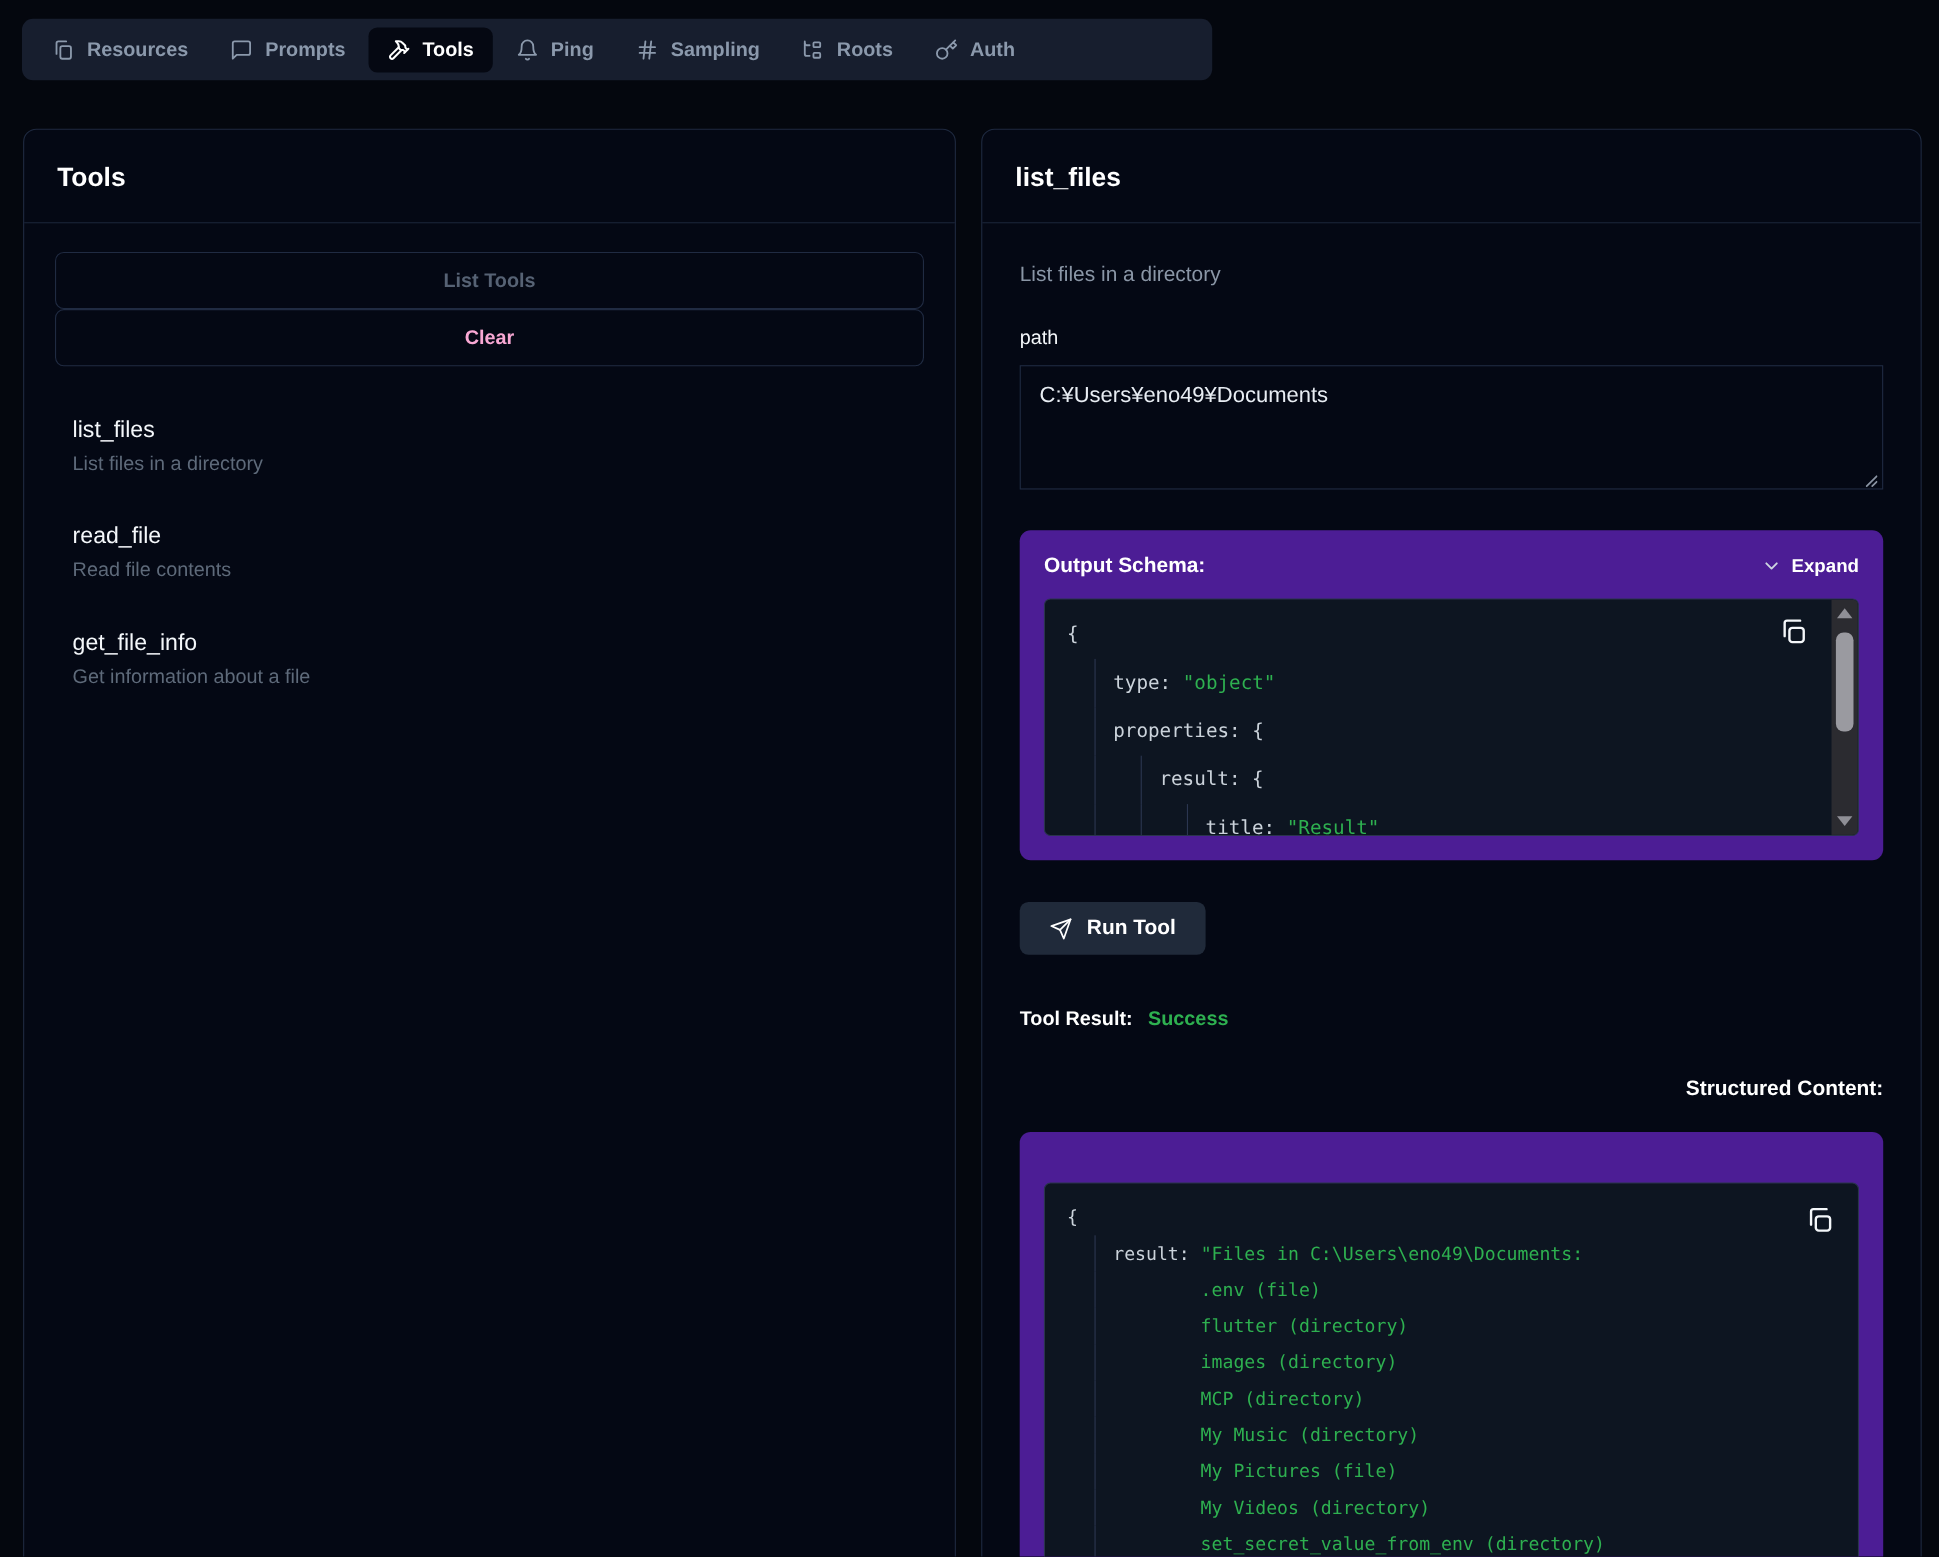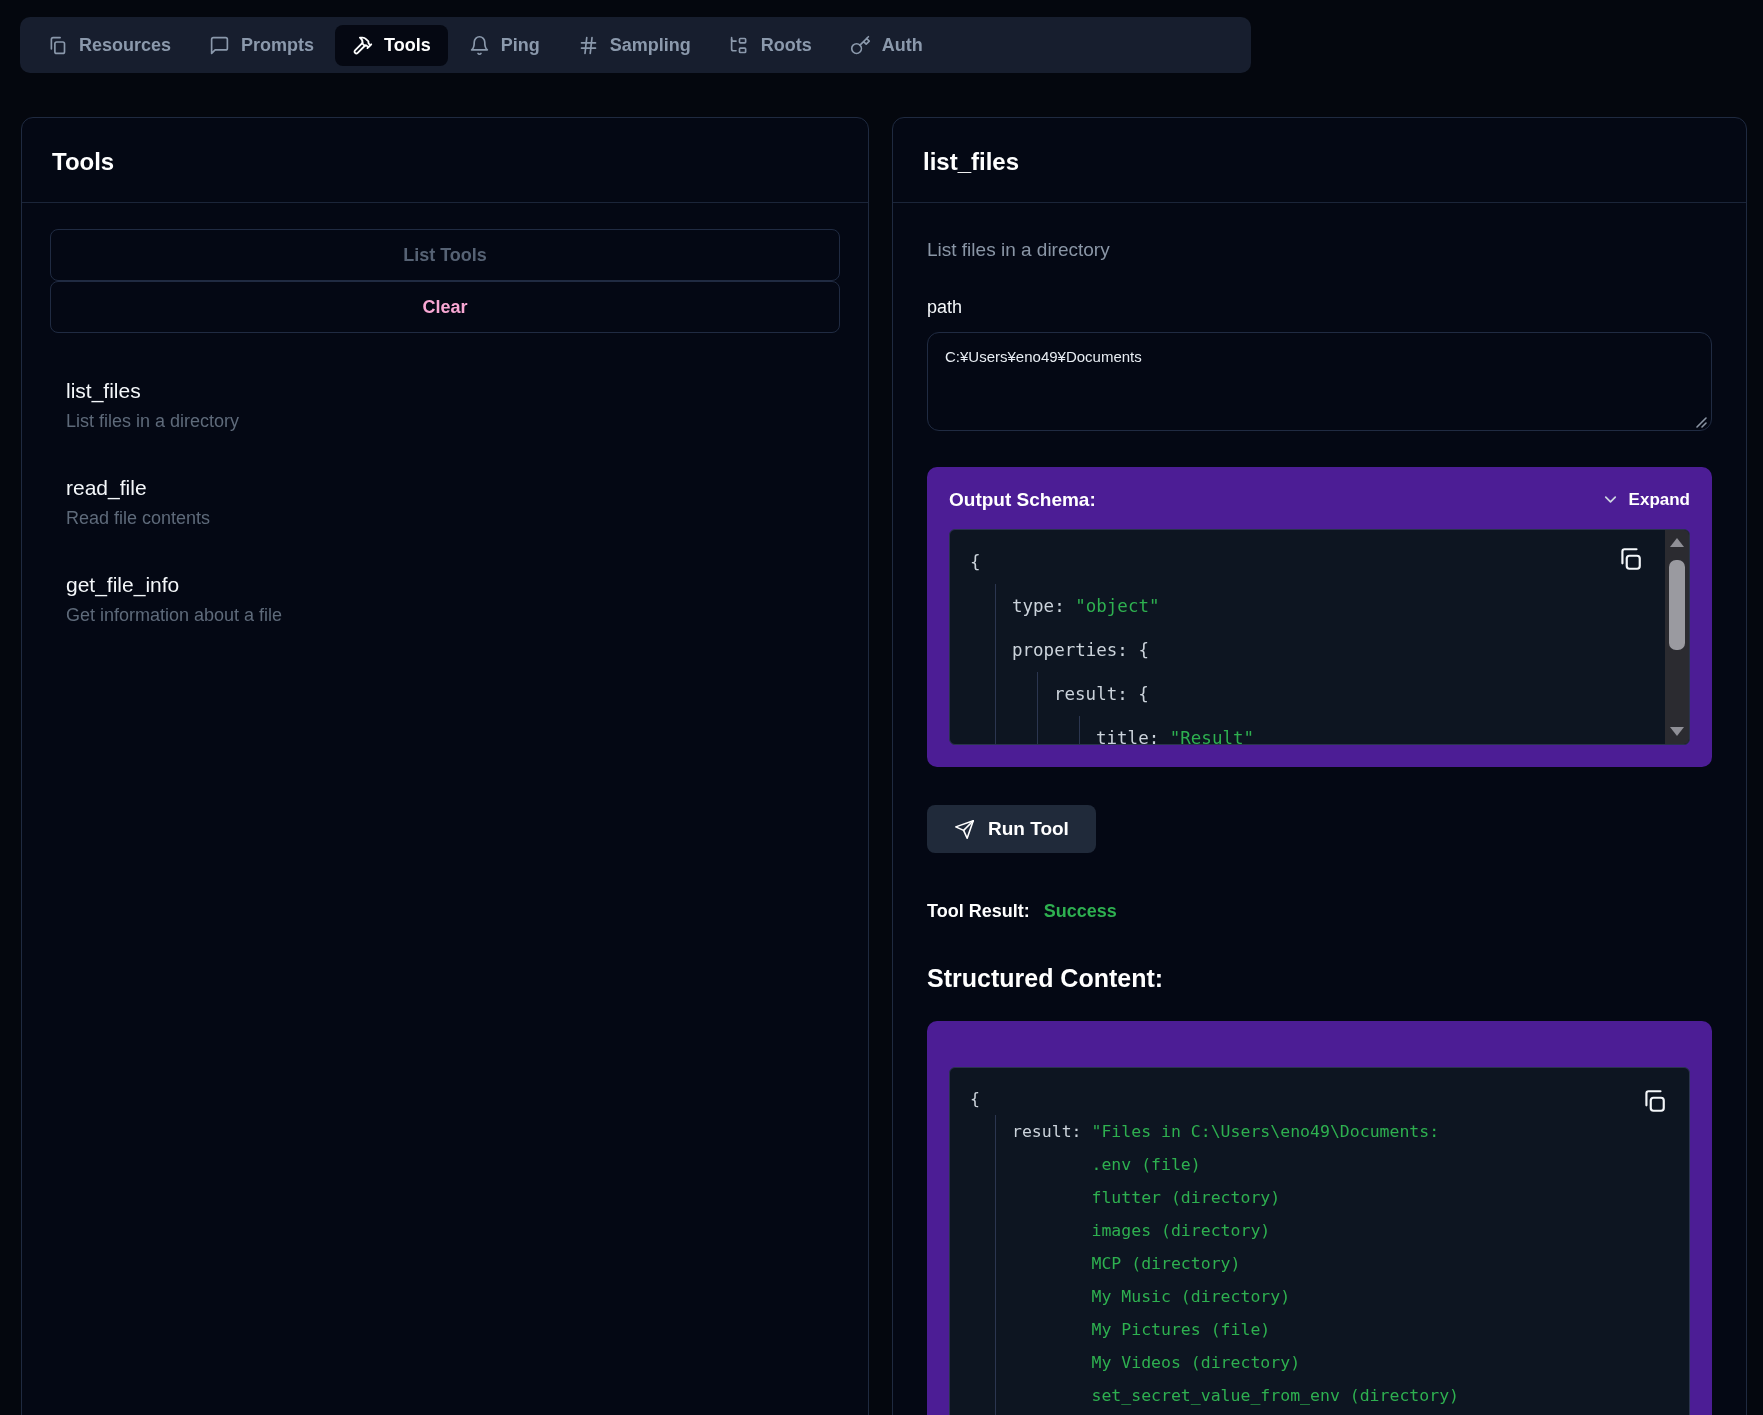--- a/index.html
+++ b/index.html
@@ -8,21 +8,21 @@
     position:relative;
     background:#04070e;
     overflow:hidden;
     font-family:"Liberation Sans", sans-serif;
     color:#f1f5f9;
   }
   svg { display:block; }
 
   
   .navbar {
-    position:absolute; left:20px; top:17px; width:1231px; height:56px;
+    position:absolute; left:20px; top:17px; width:1082px; height:56px;
     background:#171e2e; border-radius:10px;
     display:flex; align-items:center; padding:0 10px; gap:4px;
   }
   .tab {
     display:flex; align-items:center; gap:11px;
     padding:10px 17px; border-radius:8px;
     color:#8b99ac; font-size:18px; font-weight:600;
     cursor:pointer; white-space:nowrap; background:transparent; border:none;
     font-family:"Liberation Sans", sans-serif;
   }
@@ -54,23 +54,23 @@
   .tool-item { margin-bottom:44px; cursor:pointer; }
   .tool-name { font-size:21px; font-weight:500; color:#f4f7fa; margin-bottom:8px; }
   .tool-desc { font-size:18px; color:#5e6a7a; }
 
   
   .right-body { padding:24px 34px; }
   .selected-desc { font-size:19px; color:#8a96a6; margin-top:12px; }
   .param-label { font-size:18px; font-weight:400; color:#f4f7fa; margin-top:36px; }
   .param-input-wrap { position:relative; margin-top:14px; }
   .param-input {
-    width:100%; height:99px; resize:none;
-    background:transparent; border:1px solid #202b42; border-radius:12px;
-    color:#e8edf3; font-size:15px; padding:15px 17px;
+    width:100%; height:113px; resize:none;
+    background:transparent; border:1px solid #202b42; border-radius:0;
+    color:#e8edf3; font-size:20px; padding:15px 17px;
     font-family:"Liberation Sans", sans-serif;
   }
   .resize-handle { position:absolute; right:5px; bottom:7px; }
 
   
   .panel {
     background:#4c1d95; border-radius:10px; padding:22px; margin-top:32px;
   }
   .panel-head { display:flex; align-items:center; justify-content:space-between; }
   .panel-label { font-size:19px; font-weight:700; color:#ffffff; }
@@ -121,21 +121,21 @@
   
   .run-btn {
     display:inline-flex; align-items:center; gap:13px; margin-top:38px;
     background:#202a3a; border:none; border-radius:8px;
     padding:13px 27px; color:#ffffff; font-size:19px; font-weight:600; cursor:pointer;
     font-family:"Liberation Sans", sans-serif;
   }
   .run-btn svg { stroke:#ffffff; fill:none; stroke-width:1.8; stroke-linecap:round; stroke-linejoin:round; }
   .result-line { margin-top:48px; font-size:18px; font-weight:700; color:#ffffff; }
   .result-line .success { color:var(--green,#2eb050); margin-left:9px; }
-  .structured-label { margin-top:42px; font-size:25px; font-weight:700; color:#ffffff; }
+  .structured-label { margin-top:42px; font-size:19px; font-weight:700; color:#ffffff;text-align:right; }
 </style>
 </head>
 <body>
 
 <nav class="navbar">
   <button class="tab">
     <svg class="ticon" viewBox="0 0 24 24">
         <rect x="9" y="8" width="11" height="13" rx="2"></rect>
         <path d="M5 16V5a2 2 0 0 1 2-2h8"></path>
       </svg>

